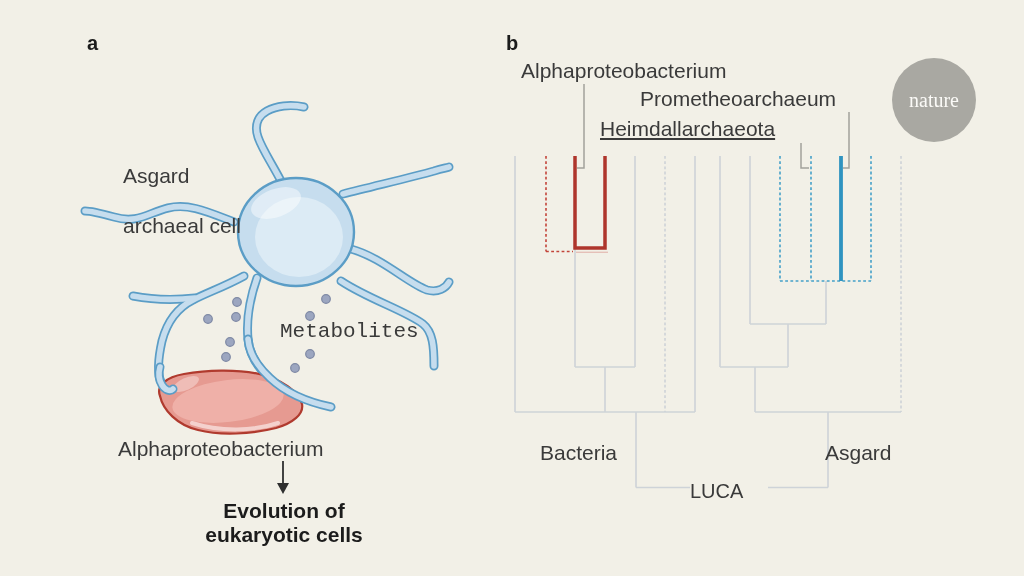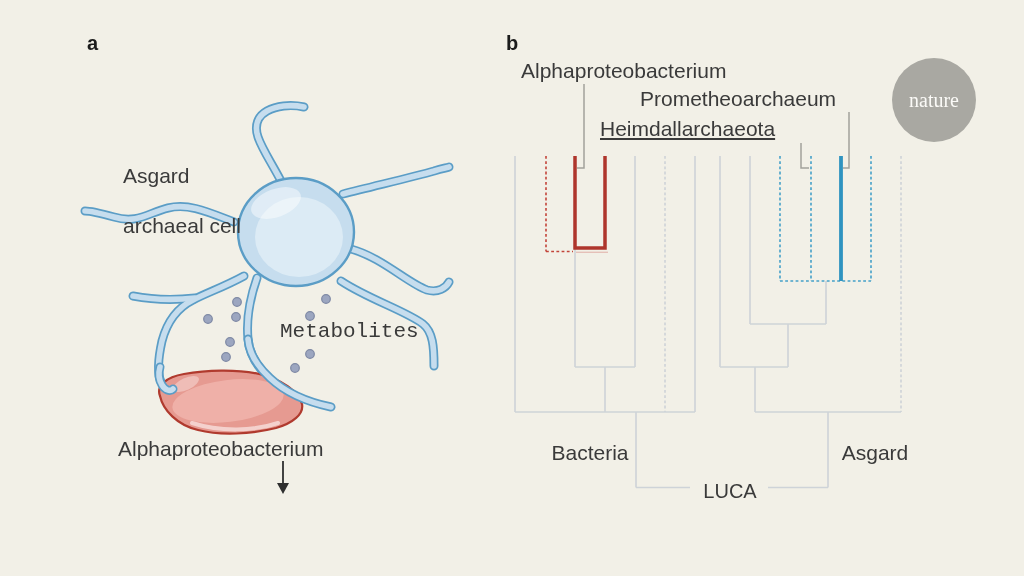--- a/index.html
+++ b/index.html
@@ -10,21 +10,21 @@
   }
   #canvas{position:absolute;inset:0;width:1024px;height:576px;}
   svg{position:absolute;left:0;top:0;}
 
   
   .lbl{position:absolute;font-size:21px;line-height:1;color:var(--text,#3a3a3a);white-space:nowrap;}
   .panel-letter{font-size:20px;font-weight:700;color:var(--text-strong,#1c1c1c);}
   .multi{line-height:25px;white-space:pre-line;margin-top:24px;}
   .bold-center{font-weight:700;color:var(--text-strong,#161616);text-align:center;line-height:23.5px;}
   .right{text-align:left;}
-  .center{text-align:center;}
+  .center{text-align:left;}
 
   
   .br{fill:none;stroke:var(--tree-line,#ced3d8);stroke-width:1.6px;}
   .brd{fill:none;stroke:var(--tree-line,#ced3d8);stroke-width:1.6px;stroke-dasharray:2.8 2.4;}
   .rd{fill:none;stroke:var(--red-dashed,#c2443a);stroke-width:1.6px;stroke-dasharray:2.8 2.4;}
   .rs{fill:none;stroke:var(--red-solid,#ae352c);stroke-width:3.5px;stroke-linejoin:miter;}
   .bd{fill:none;stroke:var(--blue-dashed,#44a0c9);stroke-width:1.6px;stroke-dasharray:2.8 2.4;}
   .bs{fill:none;stroke:var(--blue-solid,#2f93c0);stroke-width:3.8px;}
   .ptr{fill:none;stroke:var(--pointer,#a2a19c);stroke-width:1.5px;}
 
@@ -130,20 +130,22 @@
   <div class="lbl panel-letter" style="left:87px;top:33px;">a</div>
   <div class="lbl panel-letter" style="left:506px;top:33px;">b</div>
 
   <div class="lbl multi" style="left:123px;top:139px;"><span>Asgard</span><br>
     <span>archaeal cell</span></div>
 
   <div class="lbl" style="left:280px;top:321px;font-family:Liberation Mono, monospace;">Metabolites</div>
 
   <div class="lbl" style="left:118px;top:438px;">Alphaproteobacterium</div>
 
+  <div class="lbl bold-center" style="left:164px;top:499px;width:240px;"><span>Evolution of</span><br>
+    <span>eukaryotic cells</span></div>
 
   <div class="lbl" style="left:521px;top:60px;">Alphaproteobacterium</div>
   <div class="lbl right" style="left:640px;top:88px;width:240px;">Prometheoarchaeum</div>
   <div class="lbl right" style="left:600px;top:118px;width:240px;text-decoration:underline;">Heimdallarchaeota</div>
 
   <div class="lbl center" style="left:540px;top:442px;width:100px;">Bacteria</div>
   <div class="lbl center" style="left:825px;top:442px;width:100px;">Asgard</div>
   <div class="lbl center" style="left:690px;top:481px;width:80px;font-size:20px;">LUCA</div>
 
   <div id="nature-logo">

